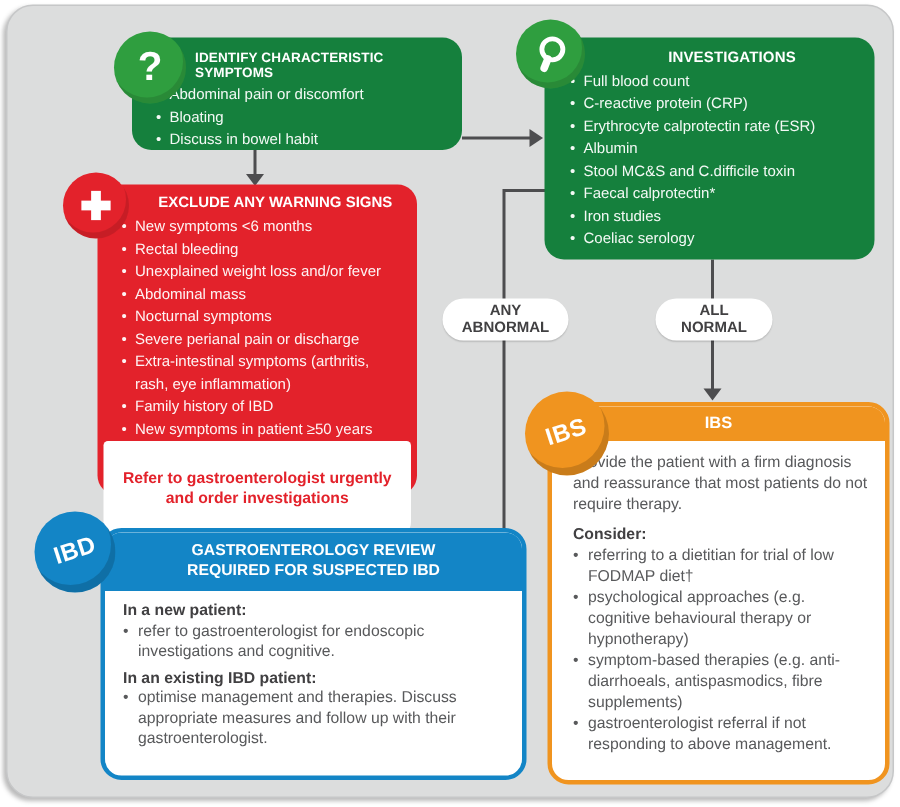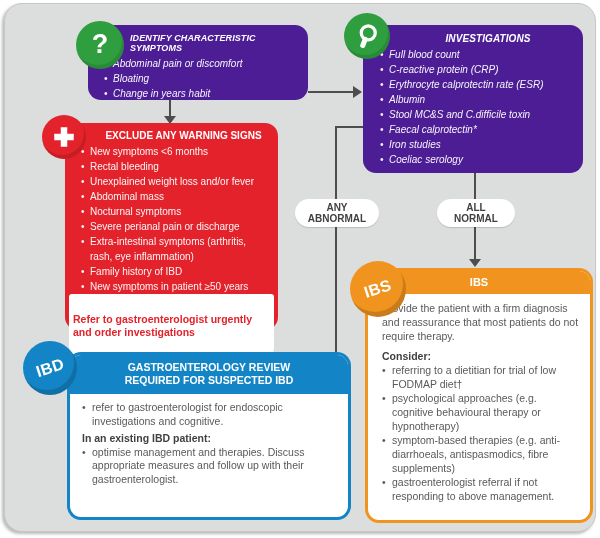--- a/index.html
+++ b/index.html
@@ -8,42 +8,42 @@
   .panel{position:absolute;left:4px;top:3px;width:590px;height:527px;background:#dcdddd;
          border:1px solid #c6c7c8;border-radius:18px;box-shadow:-2px 2px 3px rgba(60,60,60,.35);}
 
   
   .vline,.hline{position:absolute;background:#4d4d4f;z-index:2;}
   .arrow-down{position:absolute;width:0;height:0;border-left:6px solid transparent;border-right:6px solid transparent;border-top:8px solid #4d4d4f;z-index:2;}
   .arrow-right{position:absolute;width:0;height:0;border-top:6px solid transparent;border-bottom:6px solid transparent;border-left:9px solid #4d4d4f;z-index:2;}
   .arrow-left{position:absolute;width:0;height:0;border-top:6px solid transparent;border-bottom:6px solid transparent;border-right:9px solid #4d4d4f;z-index:2;}
 
   
-  .gbox{position:absolute;background:#4c1d95;border-radius:13px;color:#fff;z-index:3;font-style:italic;}
+  .gbox{position:absolute;background:#15803d;border-radius:13px;color:#fff;z-index:3;}
   .gbox .hd{font-weight:bold;font-size:10px;letter-spacing:.1px;color:#fff;}
   .b-row{display:flex;align-items:flex-start;}
   .b-txt{flex:1;}
   .gbox .b-row{font-size:10px;line-height:15px;color:rgba(255,255,255,.95);}
   .gbox .b-dot{width:9px;flex:0 0 9px;text-align:left;}
 
   
   .iconcirc{position:absolute;border-radius:50%;display:flex;align-items:center;justify-content:center;z-index:5;
             box-shadow:inset -2px -4px 0 rgba(0,0,0,.12);}
   .iconcirc.green{background:#2f9e3f;}
   .iconcirc.red{background:#e3222b;}
   .qmark{color:#fff;font-weight:bold;font-size:27px;line-height:1;margin-top:-2px;}
 
   
   .rbox{position:absolute;background:#e3222b;border-radius:13px;color:#fff;z-index:3;display:flex;flex-direction:column;}
   .rbox .hd{font-weight:bold;font-size:10px;color:#fff;text-align:center;padding:7px 6px 2px 30px;}
   .rbox .b-row{font-size:10px;line-height:15px;color:rgba(255,255,255,.95);}
   .rbox .b-dot{width:9px;flex:0 0 9px;}
   .rbox-list{padding:1px 8px 0 16px;flex:1;}
   .rbox-footer{margin:0 4px 4px 4px;background:#fff;border-radius:3px 3px 10px 10px;
-               color:#e3222b;font-weight:bold;font-size:10.5px;line-height:13px;padding:19px 4px;}
+               color:#e3222b;font-weight:bold;font-size:10.5px;line-height:13px;text-align:center;padding:19px 4px;}
 
   
   .pill{position:absolute;background:#fff;border-radius:14px;z-index:4;display:flex;align-items:center;justify-content:center;
         text-align:center;font-weight:bold;font-size:10px;line-height:11px;color:#414042;box-shadow:0 1px 1px rgba(0,0,0,.15);}
 
   
   .obox{position:absolute;background:#fff;z-index:3;display:flex;flex-direction:column;overflow:hidden;}
   .obox.blue{border:3px solid #1385c6;border-radius:14px;}
   .obox.orange{border:3px solid #f0941f;border-radius:14px;}
   .obox .strip{color:#fff;font-weight:bold;text-align:center;}
@@ -90,21 +90,21 @@
         <div class="b-row">
           <span class="b-dot">•</span>
           <span class="b-txt">Abdominal pain or discomfort</span>
         </div>
         <div class="b-row">
           <span class="b-dot">•</span>
           <span class="b-txt">Bloating</span>
         </div>
         <div class="b-row">
           <span class="b-dot">•</span>
-          <span class="b-txt">Change in years habit</span>
+          <span class="b-txt">Discuss in bowel habit</span>
         </div>
       </div>
   </div>
   <div class="iconcirc green" style="left:76px;top:21px;width:48px;height:48px;">
     <span class="qmark">?</span>
   </div>
 
   <div class="gbox" style="left:363px;top:25px;width:220px;height:148px;">
     <div class="hd" style="padding:8px 4px 2px 34px;text-align:center;">INVESTIGATIONS</div>
     <div style="padding:1px 6px 0 17px;">
@@ -202,20 +202,21 @@
 ABNORMAL</div>
   <div class="pill" style="left:437px;top:199px;width:78px;height:28px;white-space:pre-line;">ALL
 NORMAL</div>
 
   <div class="obox blue" style="left:35px;top:352px;width:278px;height:162px;margin-left:32px;">
     <div class="strip">
       <span style="display:block;">GASTROENTEROLOGY REVIEW</span>
       <span style="display:block;">REQUIRED FOR SUSPECTED IBD</span>
     </div>
     <div class="obody">
+      <div class="lead" style="margin-top:0;">In a new patient:</div>
       <div>
           <div class="b-row">
             <span class="b-dot">•</span>
             <span class="b-txt">refer to gastroenterologist for endoscopic investigations and cognitive.</span>
           </div>
         </div>
       <div class="lead">In an existing IBD patient:</div>
       <div>
           <div class="b-row">
             <span class="b-dot">•</span>

